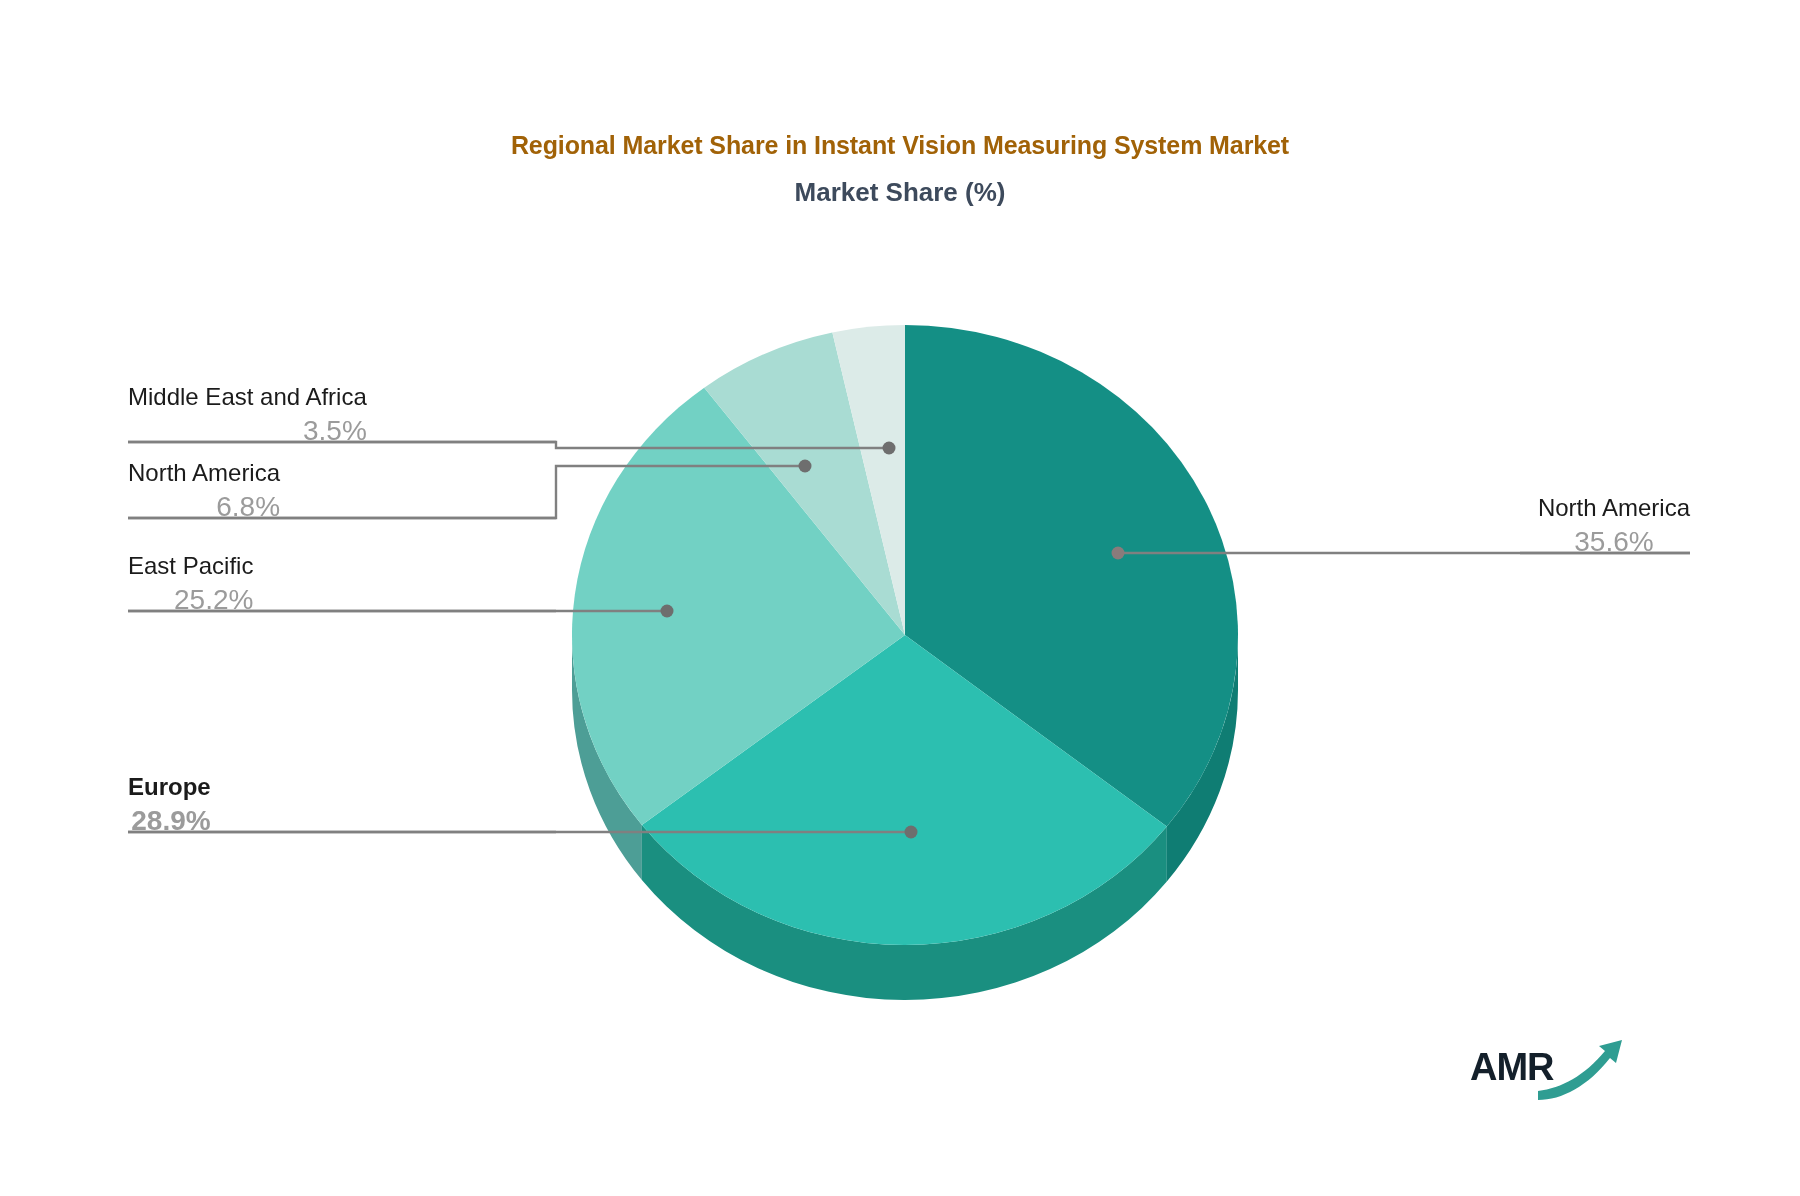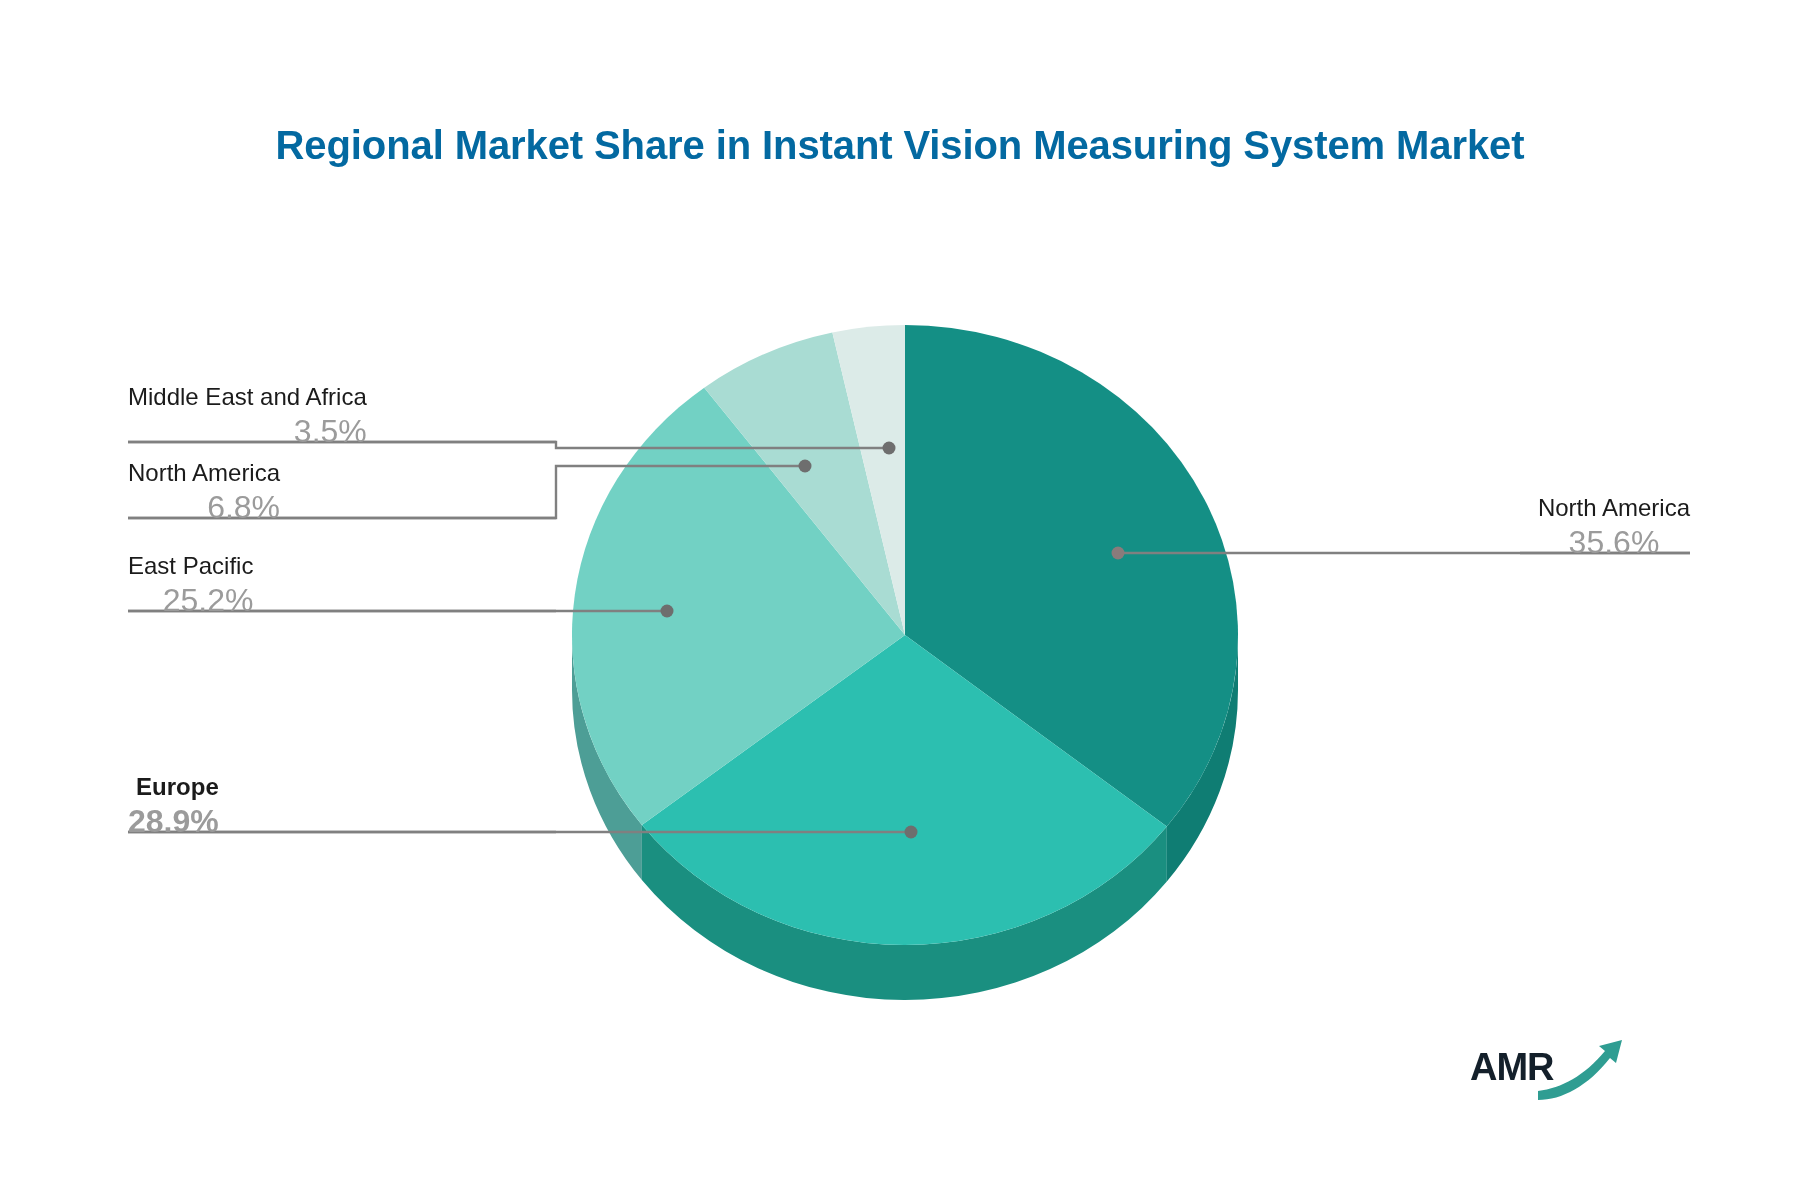--- a/index.html
+++ b/index.html
@@ -26,23 +26,23 @@
   
   .title-block {
     position: absolute;
     left: 0;
     top: 126px;
     width: 1800px;
     text-align: center;
     pointer-events: none;
   }
   .chart-title {
-    font-size: 40px;
+    font-size: 25px;
     font-weight: bold;
-    color: #0369a1;
+    color: #a16207;
     letter-spacing: -0.1px;
     line-height: 38px;
   }
   .chart-subtitle {
     margin-top: 12px;
     font-size: 26px;
     font-weight: bold;
     color: #3d4a5c;
     line-height: 32px;
   }
@@ -52,21 +52,21 @@
     position: absolute;
     pointer-events: none;
   }
   .callout .cat {
     font-size: 24px;
     color: #1b1b1b;
     line-height: 30px;
     white-space: nowrap;
   }
   .callout .val {
-    font-size: 32px;
+    font-size: 28px;
     color: #9b9b9b;
     line-height: 30px;
     white-space: nowrap;
     padding-top: 4px;
   }
   .callout.left .cat,
   .callout.left .val { text-align: right; }
   .callout.right .cat,
   .callout.right .val { text-align: center; }
 
@@ -135,20 +135,21 @@
     <line x1="128" y1="442" x2="556" y2="442"></line>
     <line x1="128" y1="518" x2="556" y2="518"></line>
     <line x1="128" y1="611" x2="556" y2="611"></line>
     <line x1="128" y1="832" x2="556" y2="832"></line>
     <line x1="1520" y1="553" x2="1690" y2="553"></line>
   </g>
 </svg>
 
 <div class="title-block">
   <div class="chart-title">Regional Market Share in Instant Vision Measuring System Market</div>
+  <div class="chart-subtitle">Market Share (%)</div>
 </div>
 
 <div class="callout left" style="left:128px; top:382px;">
   <div class="cat">Middle East and Africa</div>
   <div class="val">3.5%</div>
 </div>
 
 <div class="callout left" style="left:128px; top:458px;">
   <div class="cat">North America</div>
   <div class="val">6.8%</div>

